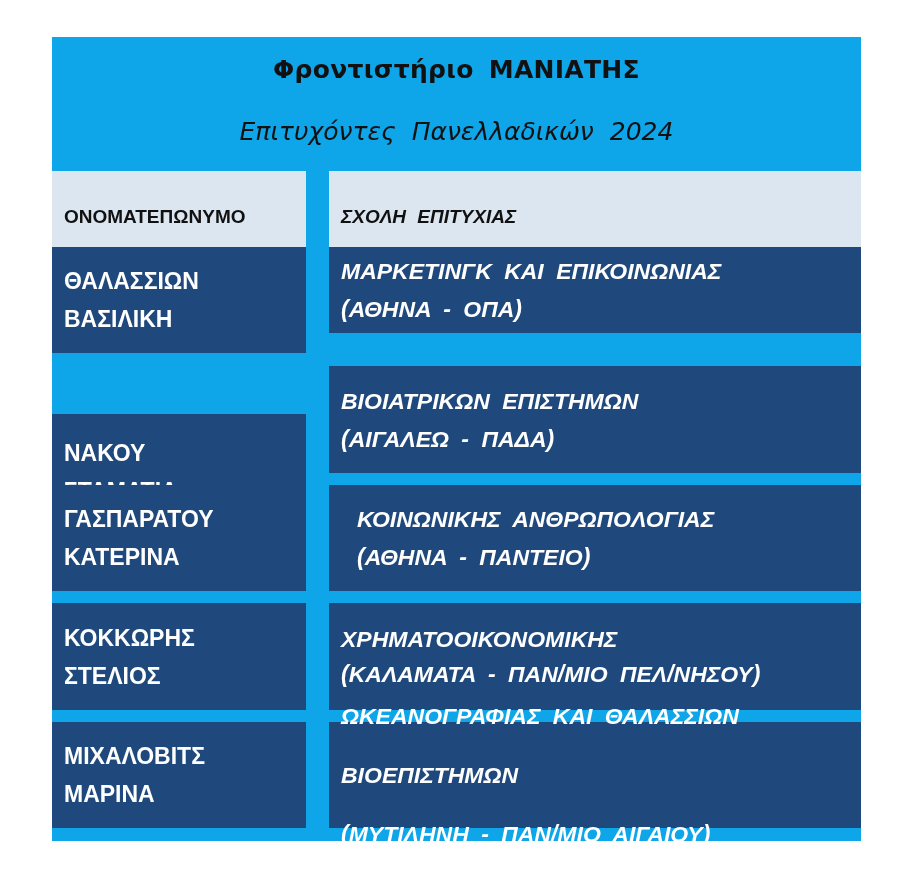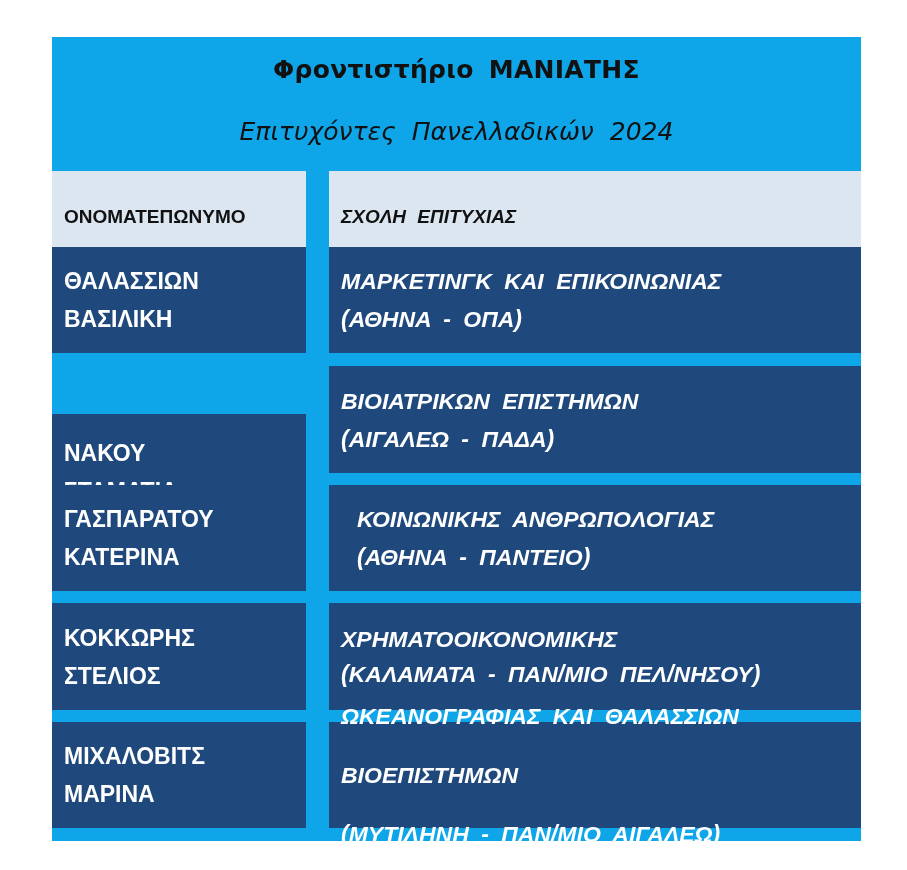--- a/index.html
+++ b/index.html
@@ -86,21 +86,21 @@
     <span>ΟΝΟΜΑΤΕΠΩΝΥΜΟ</span>
   </div>
   <div class="cell header-cell col-right italic">
     <span class="line">ΣΧΟΛΗ  ΕΠΙΤΥΧΙΑΣ</span>
   </div>
 
   <div class="cell body-cell col-left" style="top:210px;height:106px;">
     <span class="line">ΘΑΛΑΣΣΙΩΝ</span>
     <span class="line">ΒΑΣΙΛΙΚΗ</span>
   </div>
-  <div class="cell body-cell col-right italic" style="top:210px;height:106px;">
+  <div class="cell body-cell col-right italic" style="top:210px;height:86px;">
     <span class="line">ΜΑΡΚΕΤΙΝΓΚ  ΚΑΙ  ΕΠΙΚΟΙΝΩΝΙΑΣ</span>
     <span class="line">(ΑΘΗΝΑ  -  ΟΠΑ)</span>
   </div>
 
   <div class="cell body-cell col-left" style="top:329px;height:116px;margin-top:48px;">
     <span class="line">ΝΑΚΟΥ</span>
     <span class="line">ΣΤΑΜΑΤΙΑ</span>
   </div>
   <div class="cell body-cell col-right italic" style="top:329px;height:107px;">
     <span class="line">ΒΙΟΙΑΤΡΙΚΩΝ  ΕΠΙΣΤΗΜΩΝ</span>
@@ -125,16 +125,16 @@
     <span class="line">(ΚΑΛΑΜΑΤΑ  -  ΠΑΝ/ΜΙΟ  ΠΕΛ/ΝΗΣΟΥ)</span>
   </div>
 
   <div class="cell body-cell col-left" style="top:685px;height:106px;">
     <span class="line">ΜΙΧΑΛΟΒΙΤΣ</span>
     <span class="line">ΜΑΡΙΝΑ</span>
   </div>
   <div class="cell body-cell col-right italic" style="top:685px;height:106px;line-height:35px;gap:24px;">
     <span class="line">ΩΚΕΑΝΟΓΡΑΦΙΑΣ  ΚΑΙ  ΘΑΛΑΣΣΙΩΝ</span>
     <span class="line">ΒΙΟΕΠΙΣΤΗΜΩΝ</span>
-    <span class="line">(ΜΥΤΙΛΗΝΗ  -  ΠΑΝ/ΜΙΟ  ΑΙΓΑΛΕΩ)</span>
+    <span class="line">(ΜΥΤΙΛΗΝΗ  -  ΠΑΝ/ΜΙΟ  ΑΙΓΑΙΟΥ)</span>
   </div>
 
 </div>
 
 </body></html>

